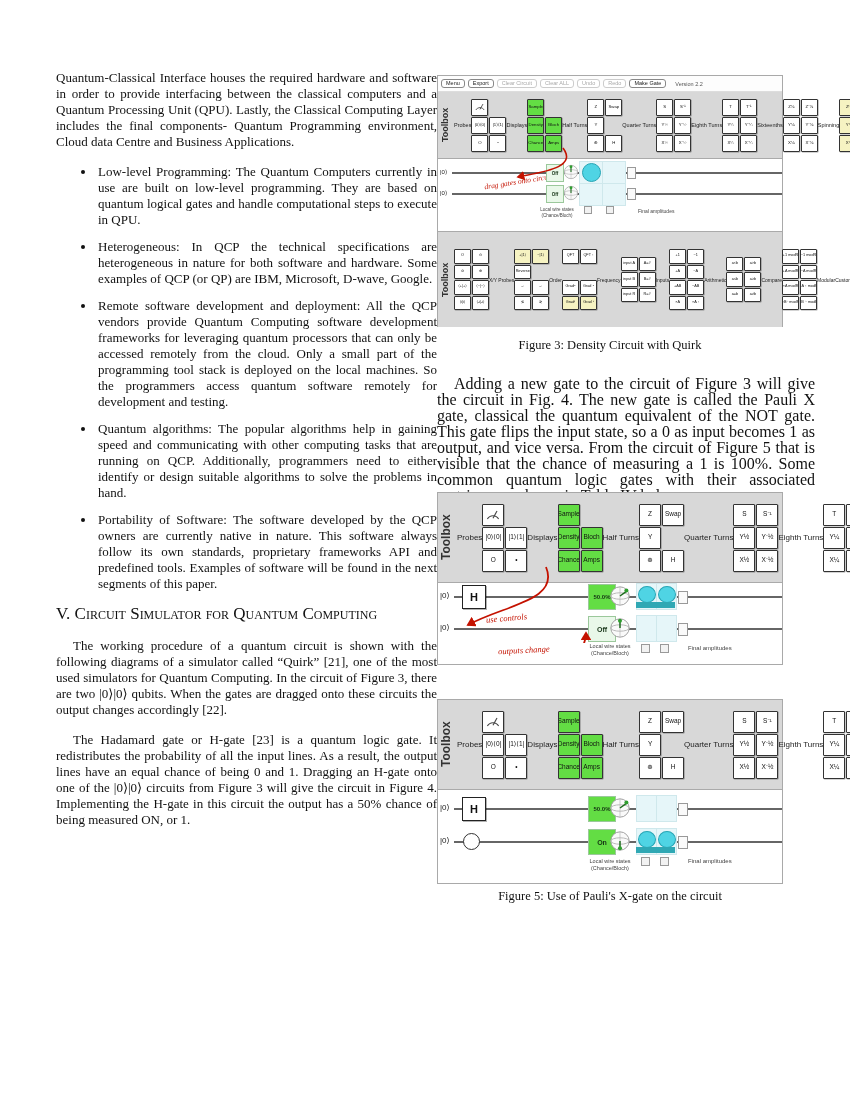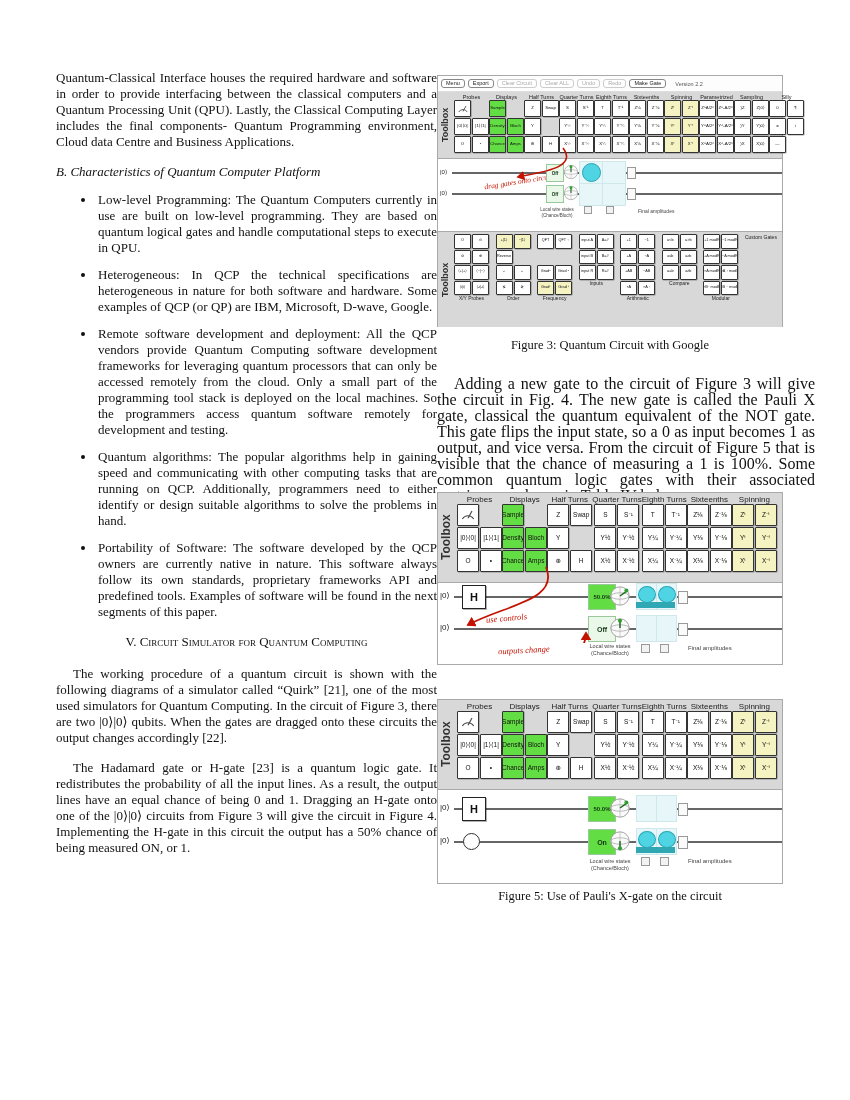--- a/index.html
+++ b/index.html
@@ -6,41 +6,41 @@
   #page{position:relative;width:850px;height:1100px;background:#ffffff;overflow:hidden;
         font-family:"Liberation Serif", serif;color:#111;}
 
   
   #leftcol{position:absolute;left:56px;top:70px;width:381px;font-size:13px;line-height:16px;}
   .para{text-align:justify;margin:0 0 14px 0;}
   .para.indent{text-indent:17px;}
   .subhead{font-style:italic;font-size:13px;margin:4px 0 12px 0;}
   ul.blist{margin:0 0 6px 0;padding-left:40px;}
   ul.blist li{text-align:justify;margin-bottom:11px;padding-left:2px;}
-  .sechead{font-variant:small-caps;text-align:center;margin:14px 0 16px 0;font-size:13px;}
+  .sechead{font-variant:small-caps;margin:14px 0 16px 0;font-size:17px;}
   .caption{position:absolute;left:437px;width:346px;text-align:center;font-size:12.5px;}
   #rpara{position:absolute;left:437px;top:360px;width:378px;font-size:16px;line-height:16px;
          text-align:justify;text-indent:17px;}
 
   
   .fig{position:absolute;left:437px;width:346px;background:#fff;border:1px solid #a9a9a9;
        font-family:"Liberation Sans", sans-serif;box-sizing:border-box;}
   .menubar{position:relative;height:15px;background:#fdfdfd;border-bottom:1px solid #ddd;
            display:flex;align-items:center;gap:3px;padding-left:3px;}
   .mbtn{font-size:5.5px;border:1px solid #888;border-radius:3px;background:#fff;
         padding:1px 4px;color:#222;line-height:1;}
   .mbtn.dis{color:#aaa;border-color:#ccc;}
   .mversion{font-size:5.5px;color:#555;margin-left:6px;}
 
   .toolbox{position:relative;background:#d8d8d8;border-bottom:1px solid #aaa;
            display:flex;align-items:stretch;padding:2px 2px 2px 0;box-sizing:border-box;}
   .vlabel{writing-mode:vertical-rl;transform:rotate(180deg);text-align:center;
           font-weight:bold;color:#333;display:flex;align-items:center;justify-content:center;}
   .tbx{display:flex;flex:1;justify-content:space-between;padding:0 3px;}
-  .tb-col{display:flex;flex-direction:column;align-items:center;}
+  .tb-col{display:flex;flex-direction:row;align-items:center;}
   .tb-label{color:#222;white-space:nowrap;}
   .tb-grid{display:flex;flex-direction:column;gap:1px;}
   .tb-row{display:flex;gap:1px;justify-content:flex-start;}
   .tile{background:#fff;border:1px solid #333;border-radius:1px;display:flex;align-items:center;
         justify-content:center;box-shadow:0.6px 0.6px 0 rgba(0,0,0,.35);overflow:hidden;
         white-space:nowrap;line-height:1;color:#111;}
   .tile.empty{visibility:hidden;}
   .tile svg{width:80%;height:80%;}
 
   
@@ -76,21 +76,20 @@
   .overlay{position:absolute;inset:0;pointer-events:none;}
   .bloch{position:absolute;}
 </style>
 </head>
 <body>
 
 <div id="page">
 
   <div id="leftcol">
     <p class="para">Quantum-Classical Interface houses the required hardware and software in order to provide interfacing between the classical computers and a Quantum Processing Unit (QPU). Lastly, the Classical Computing Layer includes the final components- Quantum Programming environment, Cloud data Centre and Business Applications.</p>
-    <div class="subhead">B.  Characteristics of Quantum Computer Platform</div>
     <ul class="blist">
         <li>Low-level Programming: The Quantum Computers currently in use are built on low-level programming. They are based on quantum logical gates and handle computational steps to execute in QPU.</li>
         <li>Heterogeneous: In QCP the technical specifications are heterogeneous in nature for both software and hardware. Some examples of QCP (or QP) are IBM, Microsoft, D-wave, Google.</li>
         <li>Remote software development and deployment: All the QCP vendors provide Quantum Computing software development frameworks for leveraging quantum processors that can only be accessed remotely from the cloud. Only a small part of the programming tool stack is deployed on the local machines.  So the programmers access quantum software remotely for development and testing.</li>
         <li>Quantum algorithms: The popular algorithms help in gaining speed and communicating with other computing tasks that are running on QCP.  Additionally, programmers need to either identify or design suitable algorithms to solve the problems in hand.</li>
         <li>Portability of Software:  The software developed by the QCP owners are currently native in nature. This software always follow its own standards, proprietary frameworks API and predefined tools. Examples of software will be found in the next segments of this paper.</li>
       </ul>
     <div class="sechead">V.   Circuit Simulator for Quantum Computing</div>
     <p class="para indent">The working procedure of a quantum circuit is shown with the following diagrams of a simulator called “Quirk” [21], one of the most used simulators for Quantum Computing. In the circuit of Figure 3, there are two |0⟩|0⟩ qubits. When the gates are dragged onto these circuits the output changes accordingly [22].</p>
     <p class="para indent">The Hadamard gate or H-gate [23] is a quantum logic gate. It redistributes the probability of all the input lines. As a result, the output lines have an equal chance of being 0 and 1. Dragging an H-gate onto one of the |0⟩|0⟩ circuits from Figure 3 will give the circuit in Figure 4. Implementing the H-gate in this circuit the output has a 50% chance of being measured ON, or 1.</p>
@@ -474,21 +473,21 @@
     </div>
     <svg class="overlay">
       <defs>
           <marker id="ah3" markerWidth="6" markerHeight="6" refX="4" refY="3" orient="auto">
             <path d="M0,0 L5,3 L0,6 Z" fill="#c41200"></path>
           </marker>
         </defs>
       <path d="M125,72 C 140,92 104,96 80,101" fill="none" stroke="#c41200" stroke-width="1.6" marker-end="url(#ah3)"></path>
     </svg>
   </div>
-  <div class="caption" style="top:338px;">Figure 3: Quantum Circuit with Google</div>
+  <div class="caption" style="top:338px;">Figure 3: Density Circuit with Quirk</div>
 
   <p id="rpara">Adding a new gate to the circuit of Figure 3 will give the circuit in Fig. 4. The new gate is called the Pauli X gate, classical the quantum equivalent of the NOT gate. This gate flips the input state, so a 0 as input becomes 1 as output, and vice versa. From the circuit of Figure 5 that is visible that the chance of measuring a 1 is 100%. Some common quantum logic gates with their associated matrices are shown in Table IV below.</p>
 
   <div class="fig" id="fig4" style="top:492px;height:173px;">
     <div class="toolbox s4" style="height:90px;">
       <div class="vlabel">Toolbox</div>
       <div class="tbx">
           <div class="tb-col">
             <div class="tb-label">Probes</div>
             <div class="tb-grid">

